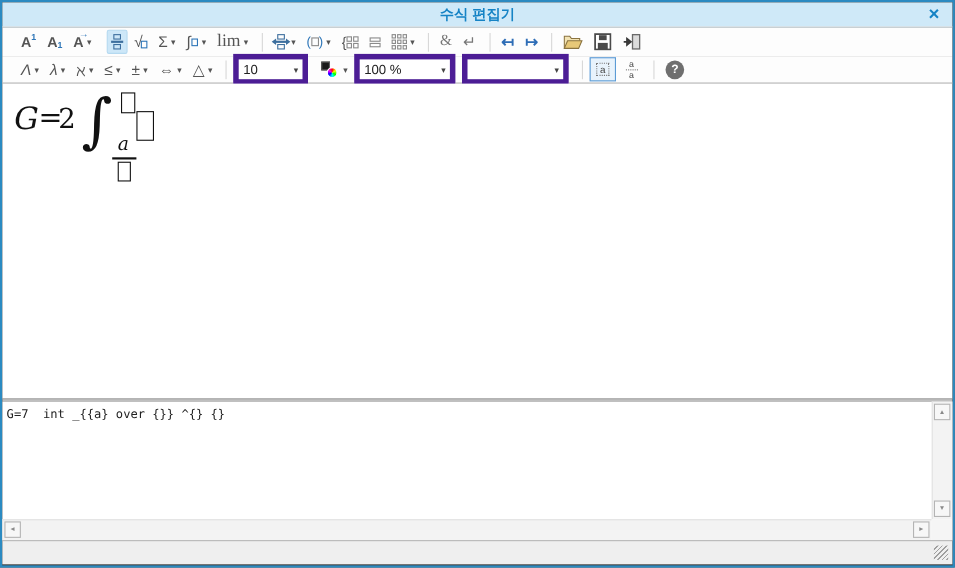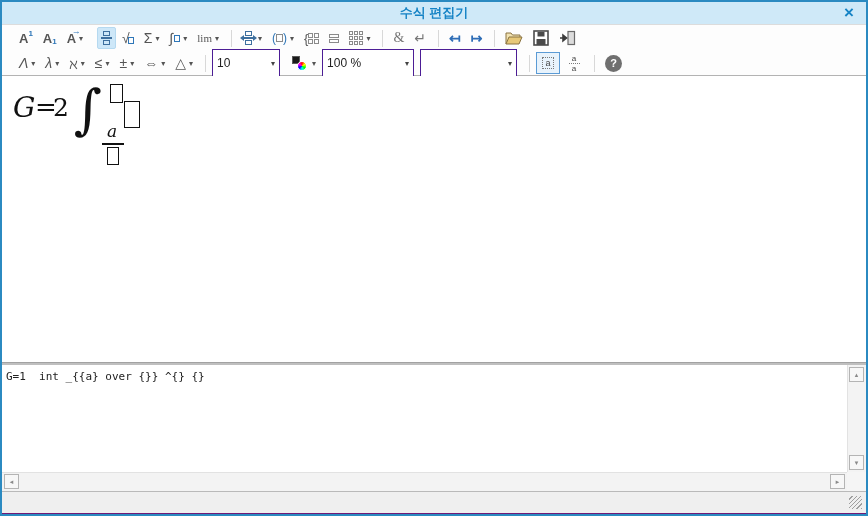--- a/index.html
+++ b/index.html
@@ -1,17 +1,17 @@
 <!DOCTYPE html>
 <html><head>
 <meta charset="utf-8">
 <style>
   * { margin:0; padding:0; box-sizing:border-box; }
   body { font-family:"Liberation Sans", sans-serif; background:#fff; }
-  .window { position:relative; width:868px; height:516px; border:2px solid #2b8ac1; background:#701a75; overflow:hidden; }
+  .window { position:relative; width:868px; height:516px; border:2px solid #2b8ac1; background:#404040; overflow:hidden; }
 
   
   .titlebar { height:23px; background:#cfe9f8; border-bottom:1px solid #dcdcdc; display:flex; align-items:center; justify-content:center; position:relative; }
   .titlebar .title { font-size:13px; font-weight:bold; color:#1583c5; }
   .titlebar .close { position:absolute; right:12px; top:0; height:22px; display:flex; align-items:center; color:#1583c5; font-size:17px; font-weight:bold; cursor:pointer; }
 
   
   .tbar { display:flex; align-items:center; background:#fdfdfd; padding-left:13px; }
   .tbar1 { height:26px; }
   .tbar2 { height:25px; border-bottom:1px solid #b3b3b3; }
@@ -38,21 +38,21 @@
   .rl .ra { right:-2px; border-left:4px solid #3d6f9e; }
   .gridi { display:grid; gap:1px; }
   .g2 { grid-template-columns:repeat(2,5px); }
   .g3 { grid-template-columns:repeat(3,4px); }
   .cell { height:5px; border:1px solid #8a8a8a; }
   .cell3 { height:4px; border:1px solid #8a8a8a; }
   .bar2 { width:10px; height:4px; border:1px solid #8a8a8a; }
   .bluearrow { font-size:14px; font-weight:bold; color:#2e6db6; }
   .gray { color:#777; }
 
-  .combo { height:28px; border:1px solid #4c1d95; background:#fff; display:flex; align-items:center; padding:0 4px; font-size:12px; color:#222; margin-right:6px; }
+  .combo { height:28px; border:5px solid #4c1d95; background:#fff; display:flex; align-items:center; padding:0 4px; font-size:12px; color:#222; margin-right:6px; }
   .combo .caret { margin-left:auto; color:#444; }
   .colbtn { position:relative; width:19px; height:19px; }
   .blacksq { position:absolute; left:2px; top:2px; width:8px; height:8px; background:#1a1a1a; border:1px solid #5a5a5a; }
   .wheel { position:absolute; left:7px; top:7px; width:10px; height:10px; border-radius:50%; border:1px solid #fff;
            background:conic-gradient(#f00,#ff0,#0f0,#0ff,#00f,#f0f,#f00); }
   .tgl { display:flex; align-items:center; justify-content:center; width:24px; height:22px; margin-right:2px; border:1px solid transparent; }
   .tgl.sel { border-color:#5b9bd5; background:#e8f3fc; }
   .slotbox { width:12px; height:12px; border:1px dotted #7a7a7a; display:flex; align-items:center; justify-content:center; font-size:9px; color:#444; }
   .abar { display:flex; flex-direction:column; align-items:center; }
   .abar span { font-size:8px; color:#444; line-height:7px; }
@@ -127,21 +127,21 @@
     <div class="tb">
       <span class="g">Σ</span>
       <span class="caret">▾</span>
     </div>
     <div class="tb">
       <span class="g">∫</span>
         <span class="bluebox" style="margin-left:1px;"></span>
       <span class="caret">▾</span>
     </div>
     <div class="tb">
-      <span class="g gserif" style="font-size:11px;">lim</span>
+      <span class="g gserif" style="font-size:16px;">lim</span>
       <span class="caret">▾</span>
     </div>
     <div class="sep"></div>
     <div class="tb">
       <span class="stack">
           <i class="fb"></i>
           <span class="rl">
             <i class="la"></i>
             <i class="ra"></i>
           </span>
@@ -294,21 +294,21 @@
     <span class="phbox ph-upper"></span>
     <span class="phbox ph-integrand"></span>
     <span class="eq eq-a">a</span>
     <span class="fracbar"></span>
     <span class="phbox ph-denom"></span>
   </div>
 
   <div class="splitter"></div>
 
   <div class="script">
-    <div class="script-text">G=1  int _{{a} over {}} ^{} {}</div>
+    <div class="script-text">G=7  int _{{a} over {}} ^{} {}</div>
     <div class="vscroll">
       <div class="sbtn sb-up">
           <span>▲</span>
         </div>
       <div class="sbtn sb-dn">
           <span>▼</span>
         </div>
     </div>
     <div class="hscroll">
       <div class="sbtn sb-lt">

